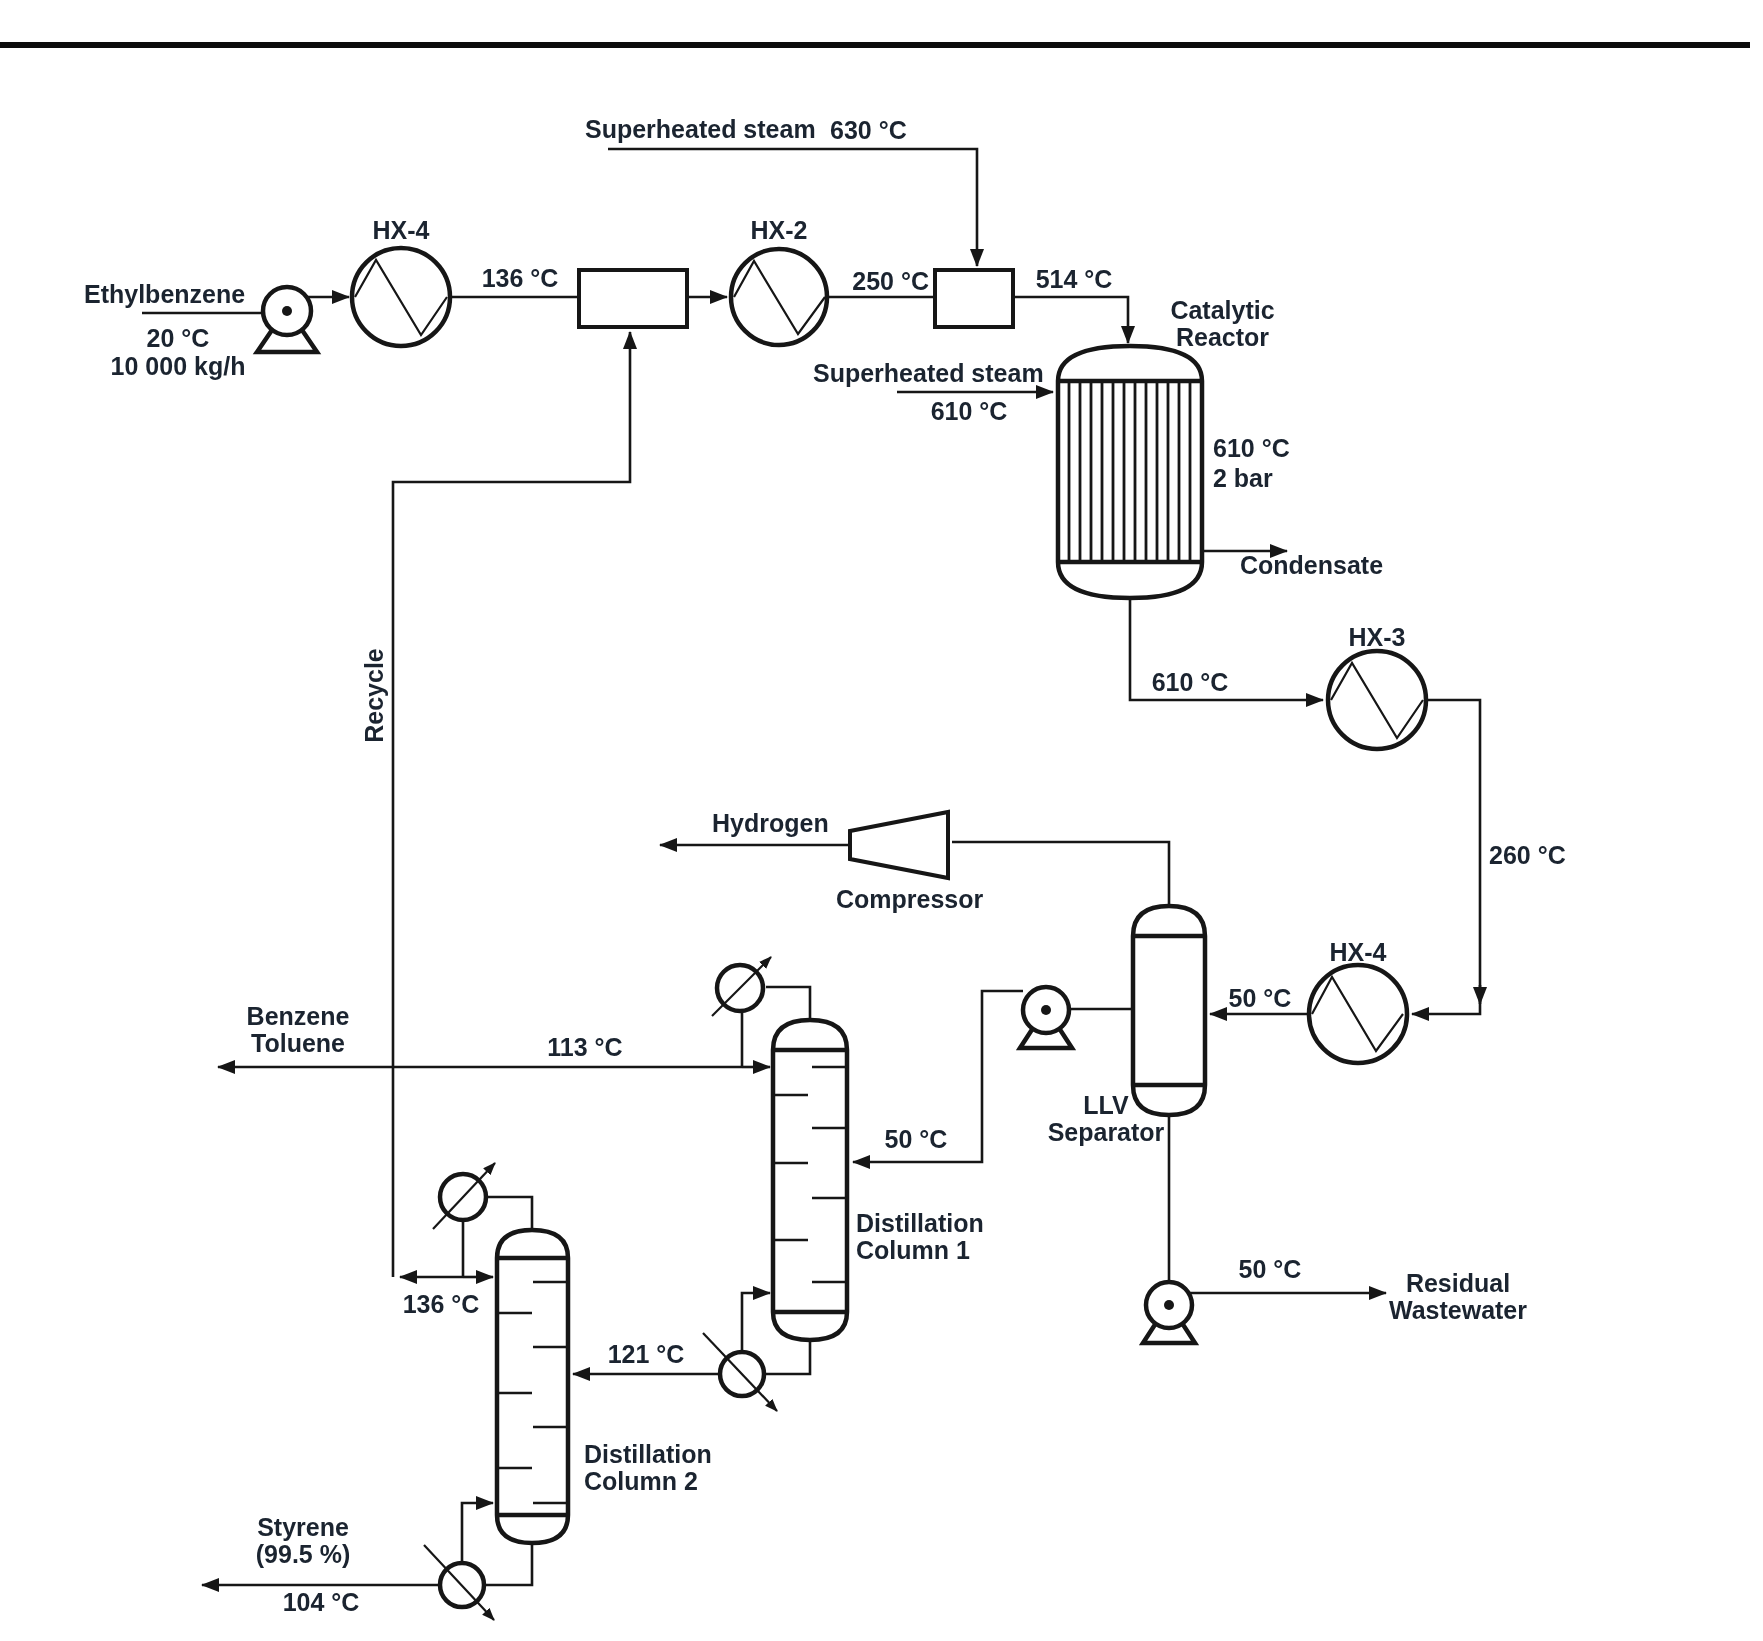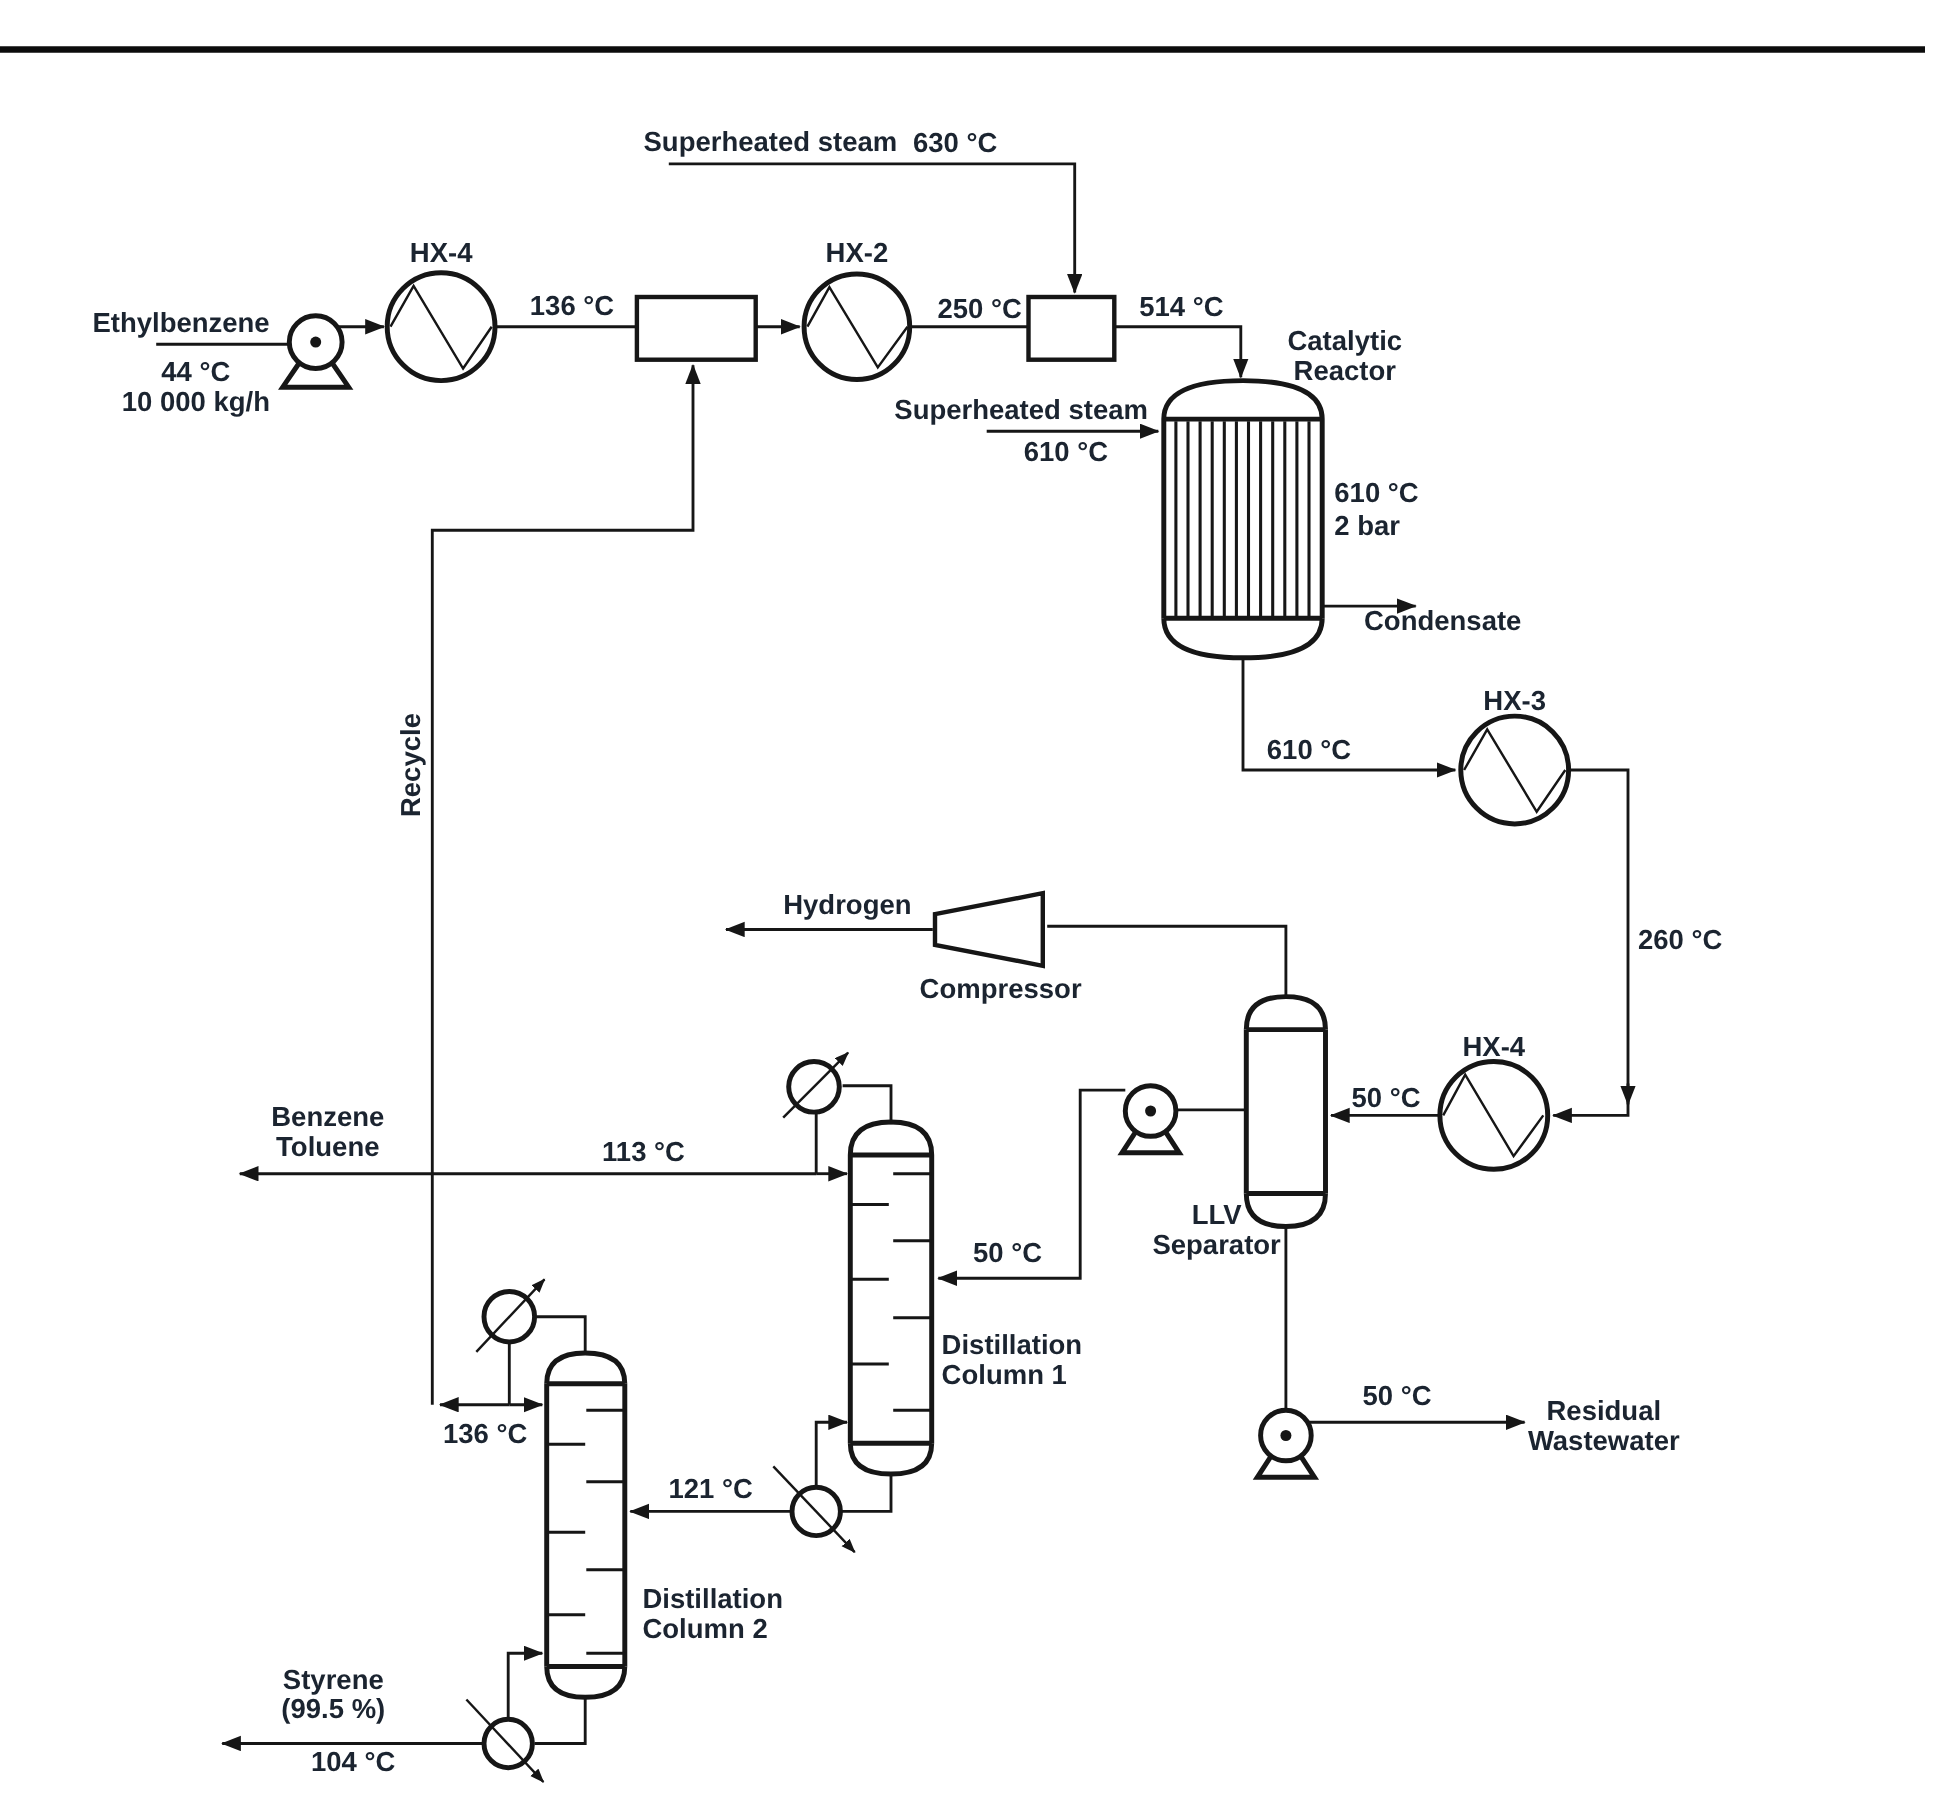--- a/index.html
+++ b/index.html
@@ -225,21 +225,21 @@
     <line class="thin" x1="433" y1="1229" x2="495" y2="1163" marker-end="url(#arrs)"></line>
   </g>
 
   <g>
     <circle class="eq" cx="462" cy="1585" r="22"></circle>
     <line class="thin" x1="424" y1="1545" x2="494" y2="1620" marker-end="url(#arrs)"></line>
   </g>
 </svg>
 
 <div class="lbl ctr" style="left:84px;top:281px;width:160px;">Ethylbenzene</div>
-<div class="lbl ctr" style="left:98px;top:325px;width:160px;">44 °C</div>
+<div class="lbl ctr" style="left:98px;top:325px;width:160px;">20 °C</div>
 <div class="lbl ctr" style="left:98px;top:353px;width:160px;">10 000 kg/h</div>
 
 <div class="lbl ctr" style="left:351px;top:217px;width:100px;">HX-4</div>
 <div class="lbl ctr" style="left:465px;top:265px;width:110px;">136 °C</div>
 <div class="lbl ctr" style="left:729px;top:217px;width:100px;">HX-2</div>
 <div class="lbl ctr" style="left:819px;top:268px;width:110px;text-align:right;">250 °C</div>
 
 <div class="lbl" style="left:585px;top:116px;">Superheated steam</div>
 <div class="lbl" style="left:830px;top:117px;">630 °C</div>
 <div class="lbl ctr" style="left:1019px;top:266px;width:110px;">514 °C</div>

